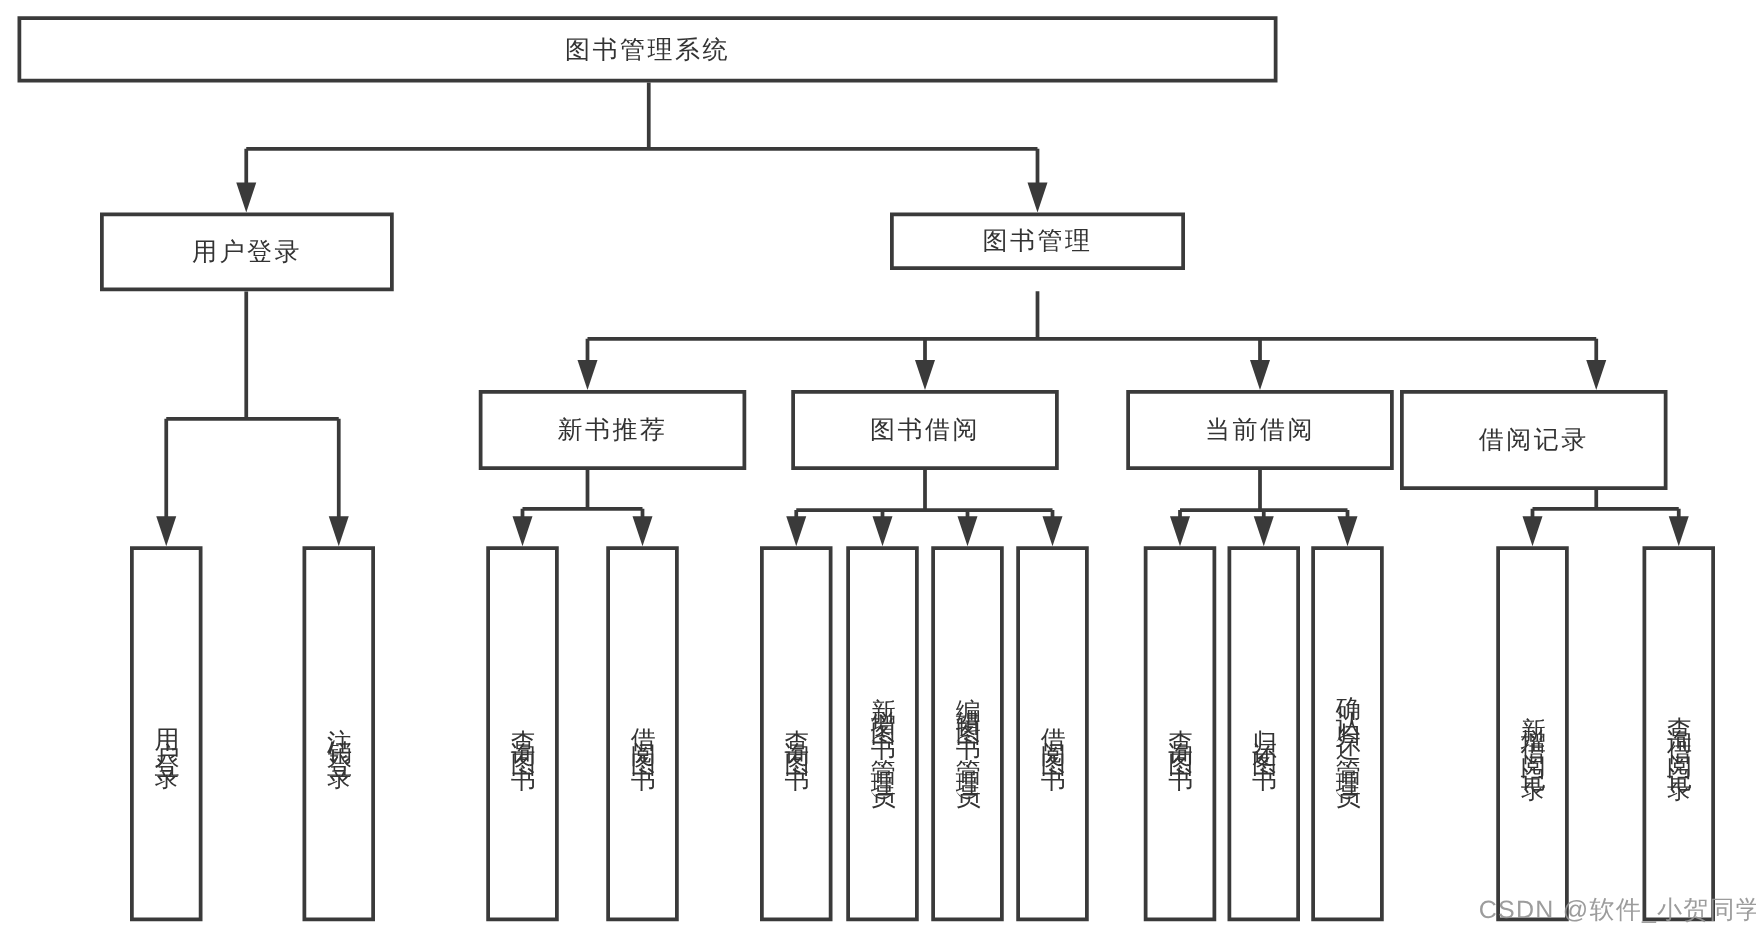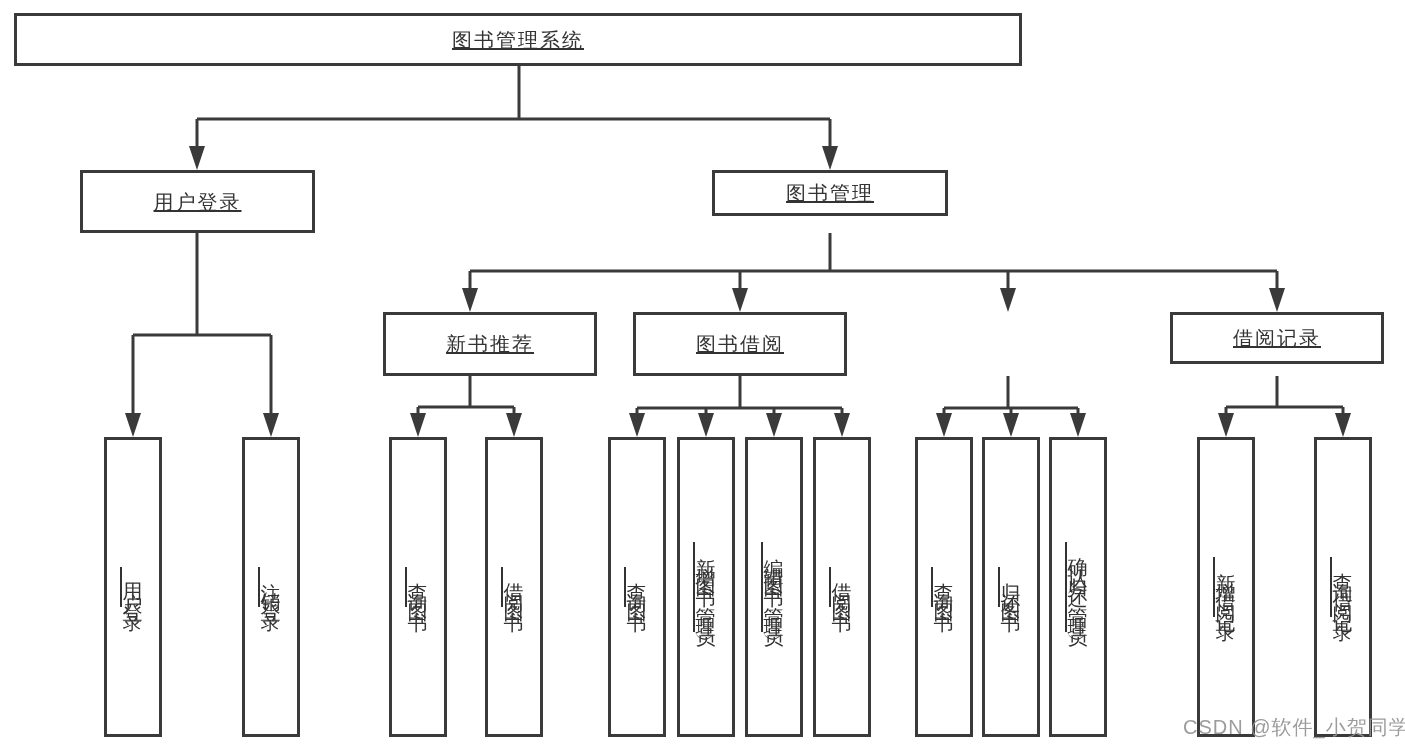--- a/index.html
+++ b/index.html
@@ -24,21 +24,20 @@
   .box {
     position: absolute;
     box-sizing: border-box;
     background: #ffffff;
     border: 3px solid #3a3a3a;
     color: #333333;
     display: flex;
     align-items: center;
     justify-content: center;
     z-index: 2;
-    text-decoration: underline;
   }
   .hlabel {
     font-size: 20px;
     letter-spacing: 2px;
     line-height: 1;
     white-space: nowrap;
   }
   .vlabel {
     writing-mode: vertical-rl;
     text-orientation: mixed;
@@ -49,21 +48,21 @@
   }
   
   .n-root  { left: 14px;   top: 13px;  width: 1008px; height: 53px; }
   
   .n-l2a   { left: 80px;   top: 170px; width: 235px;  height: 63px; }
   .n-l2b   { left: 712px;  top: 170px; width: 236px;  height: 46px; }
   
   .n-l3a   { left: 363px;  top: 312px; width: 214px;  height: 64px; margin-left: 20px; }
   .n-l3b   { left: 633px;  top: 312px; width: 214px;  height: 64px; }
   .n-l3c   { left: 901px;  top: 312px; width: 214px;  height: 64px; }
-  .n-l3d   { left: 1170px; top: 312px; width: 214px;  height: 52px; align-items: center; }
+  .n-l3d   { left: 1120px; top: 312px; width: 214px;  height: 80px; align-items: center; }
   
   .leaf    { top: 437px; width: 58px; height: 300px; }
   .n-f1  { left: 104px; }
   .n-f2  { left: 242px; }
   .n-f3  { left: 389px; }
   .n-f4  { left: 485px; }
   .n-f5  { left: 608px; }
   .n-f6  { left: 677px; }
   .n-f7  { left: 745px; }
   .n-f8  { left: 813px; }
@@ -160,20 +159,23 @@
   <div class="box n-l2b">
     <span class="hlabel">图书管理</span>
   </div>
 
   <div class="box n-l3a">
     <span class="hlabel">新书推荐</span>
   </div>
   <div class="box n-l3b">
     <span class="hlabel">图书借阅</span>
   </div>
+  <div class="box n-l3c">
+    <span class="hlabel">当前借阅</span>
+  </div>
   <div class="box n-l3d">
     <span class="hlabel">借阅记录</span>
   </div>
 
   <div class="box leaf n-f1">
     <span class="vlabel">用户登录</span>
   </div>
   <div class="box leaf n-f2">
     <span class="vlabel">注销登录</span>
   </div>

